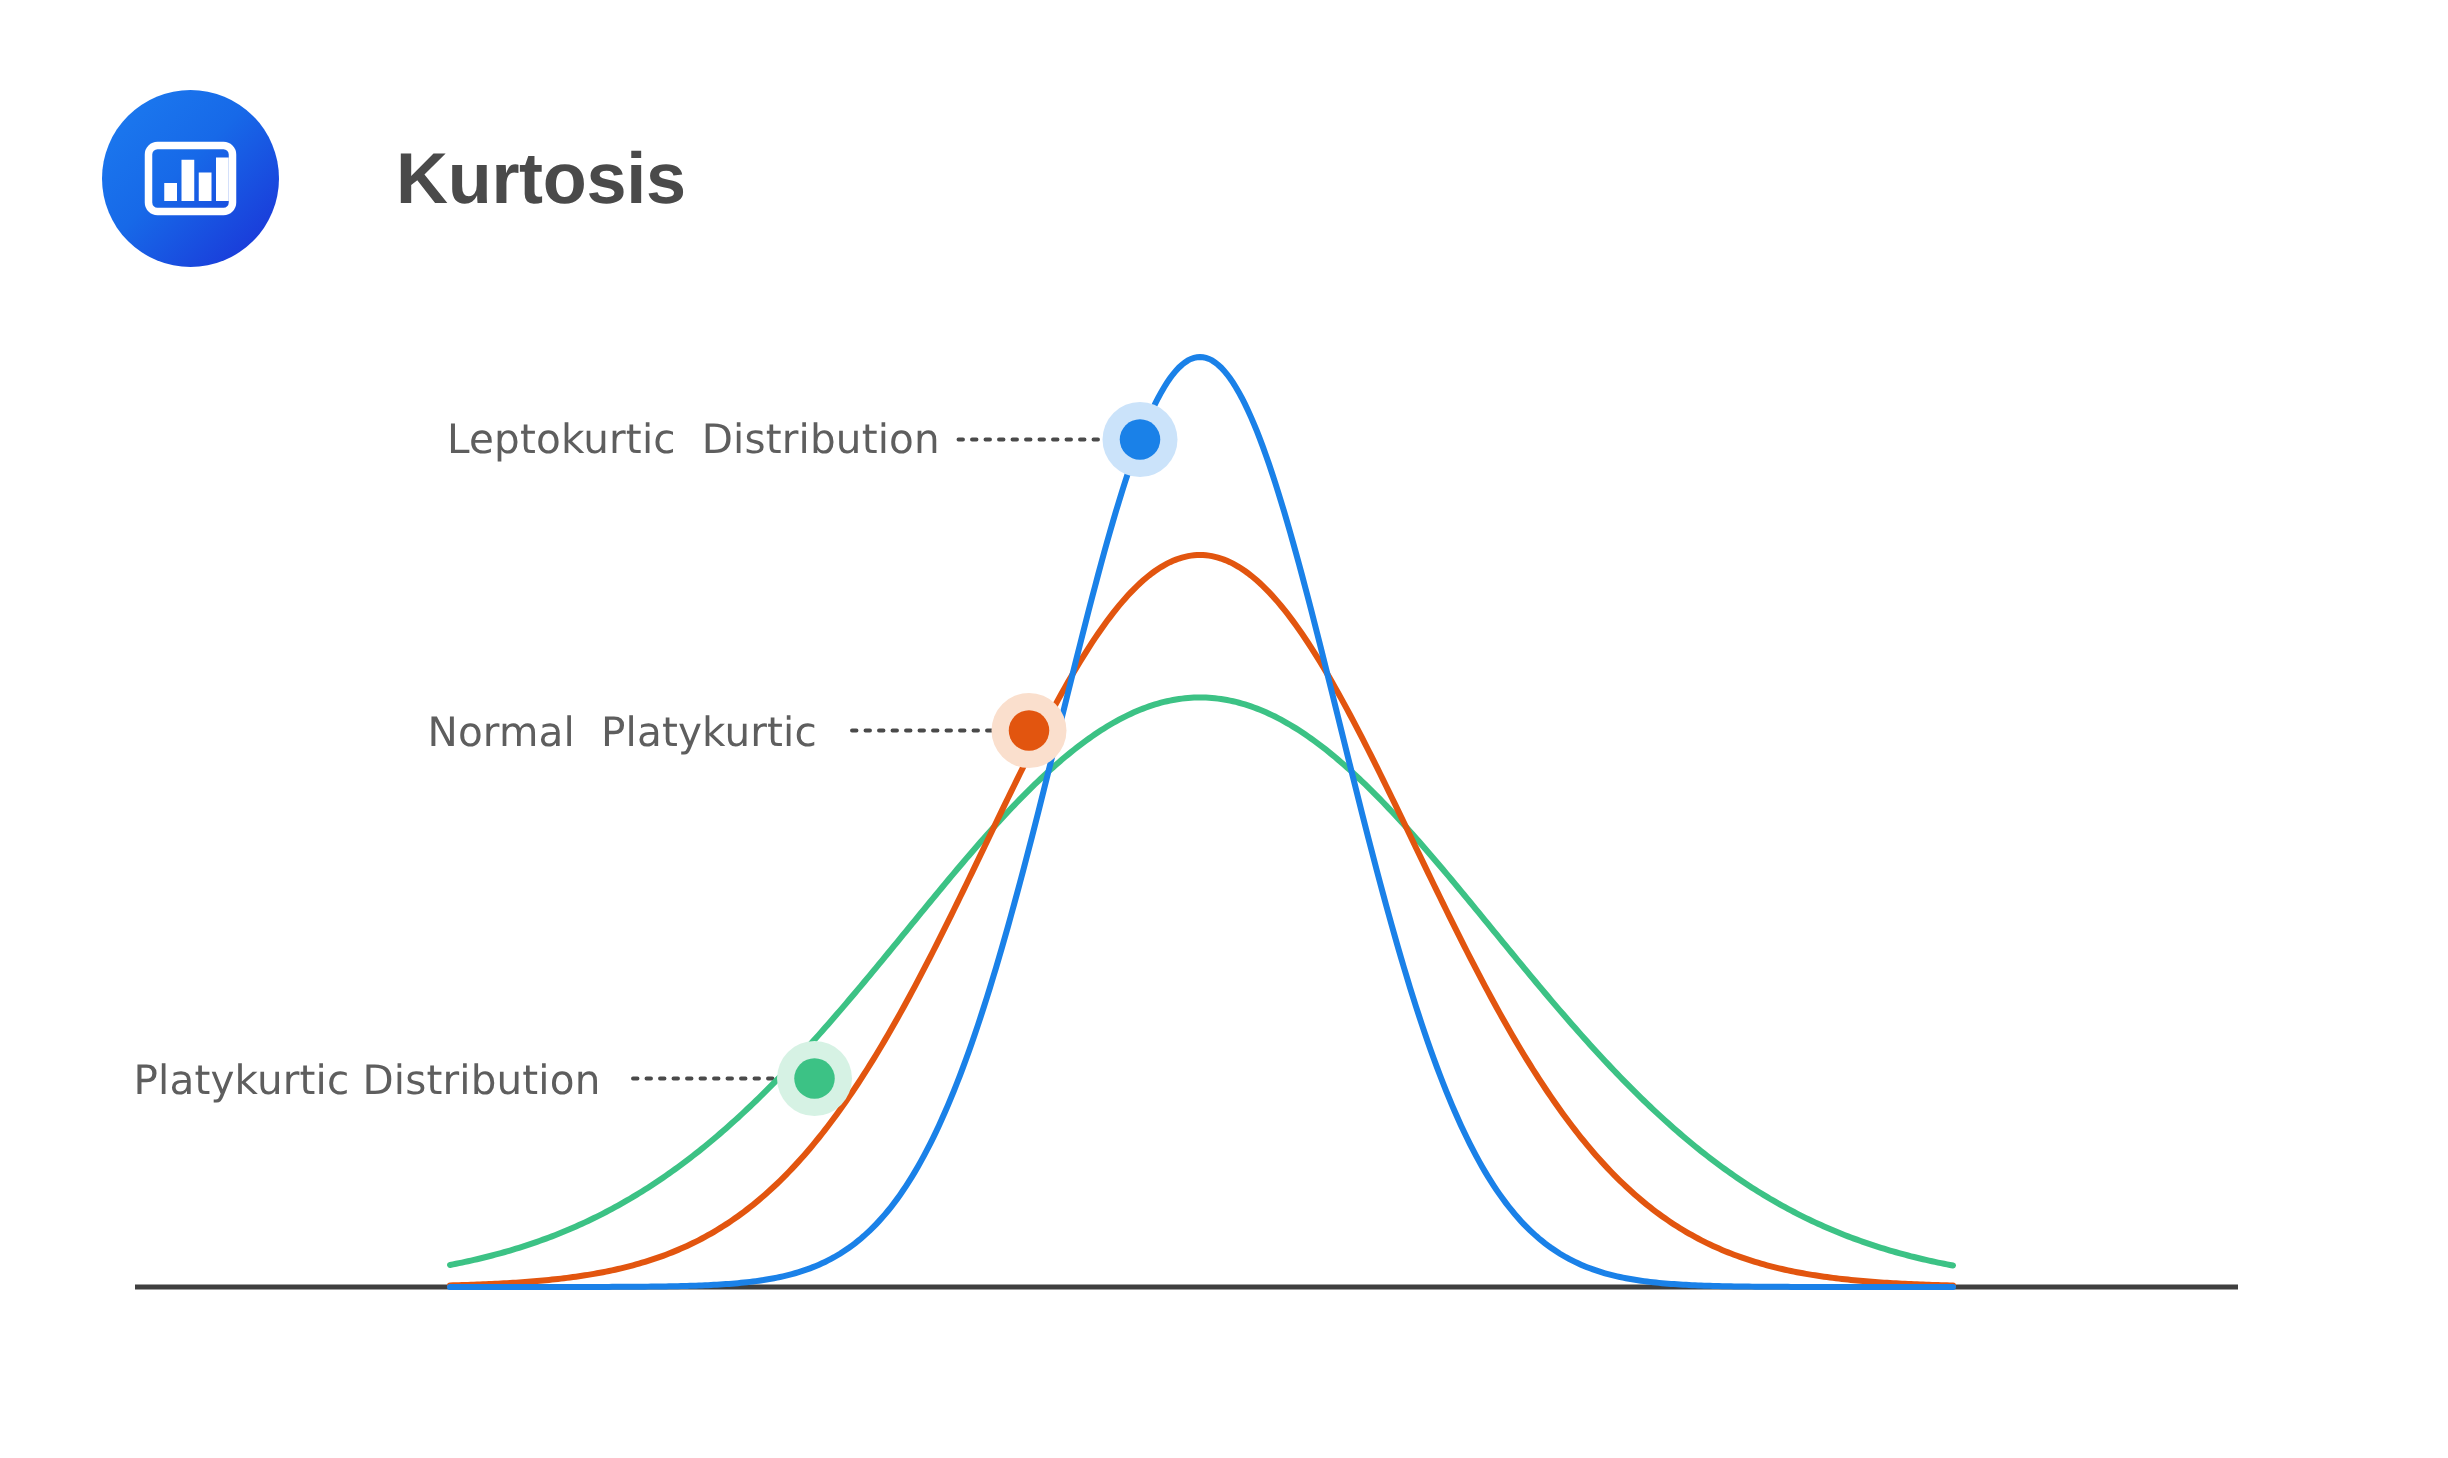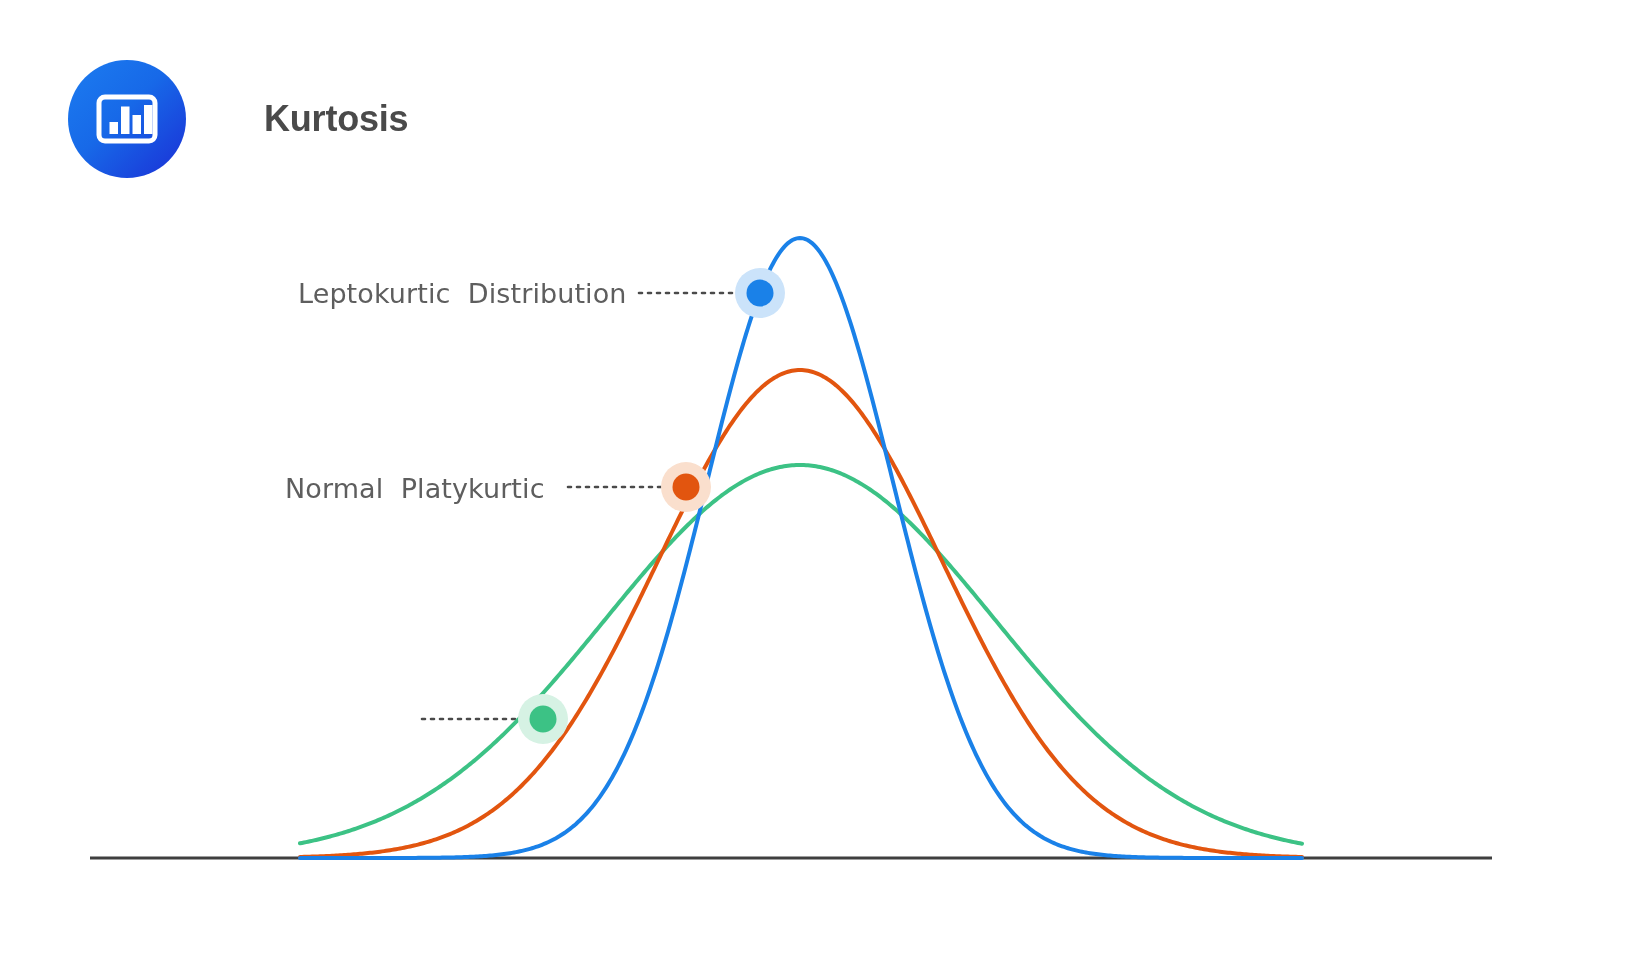--- a/index.html
+++ b/index.html
@@ -30,21 +30,21 @@
     border-radius: 50%;
     background: linear-gradient(135deg, #1c7cf0 0%, #1769e8 45%, #1b2fd6 100%);
     display: flex;
     align-items: center;
     justify-content: center;
     flex: none;
   }
   #logo-badge svg { display: block; }
   #page-title {
     margin-left: 78px;
-    font-size: 36px;
+    font-size: 48px;
     font-weight: bold;
     color: #4a4a4a;
     letter-spacing: -0.2px;
     white-space: nowrap;
   }
 
   
   #chart-area {
     position: absolute;
     left: 0;
@@ -120,13 +120,14 @@
       </g>
       <g>
         <circle cx="760" cy="293" r="25" fill="#cbe3fa"></circle>
         <circle cx="760" cy="293" r="13.5" fill="#1a81e8"></circle>
       </g>
     </g>
   </svg>
 
   <div class="annotation-label" id="label-lepto">Leptokurtic  Distribution</div>
   <div class="annotation-label" id="label-normal">Normal  Platykurtic</div>
+  <div class="annotation-label" id="label-platy">Platykurtic Distribution</div>
 </div>
 
 </body></html>

